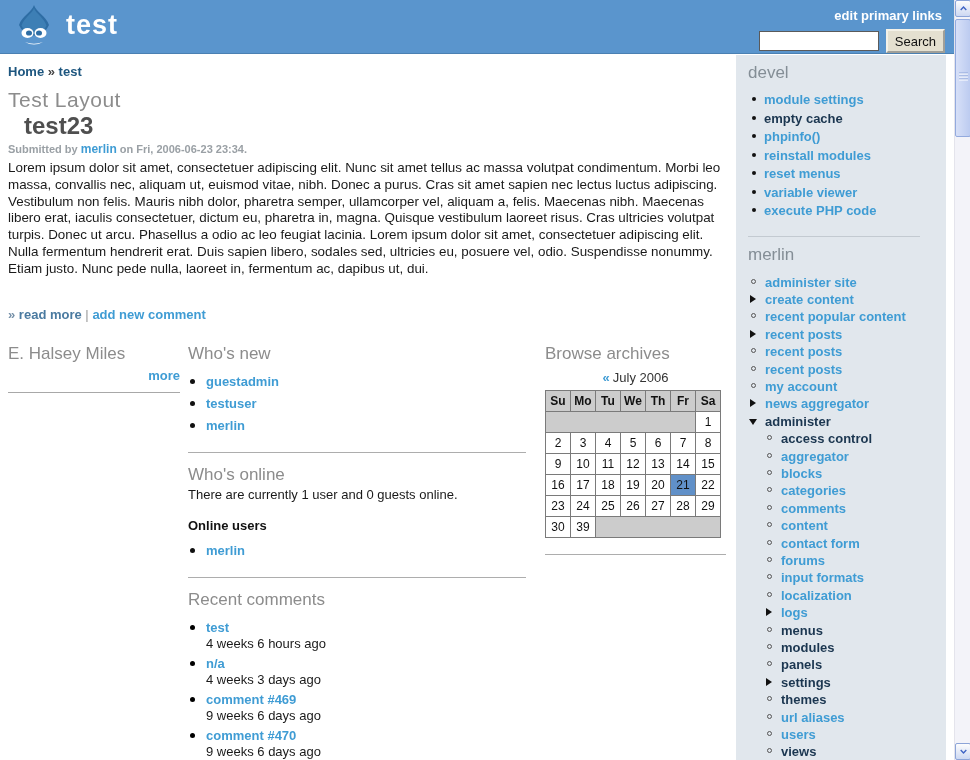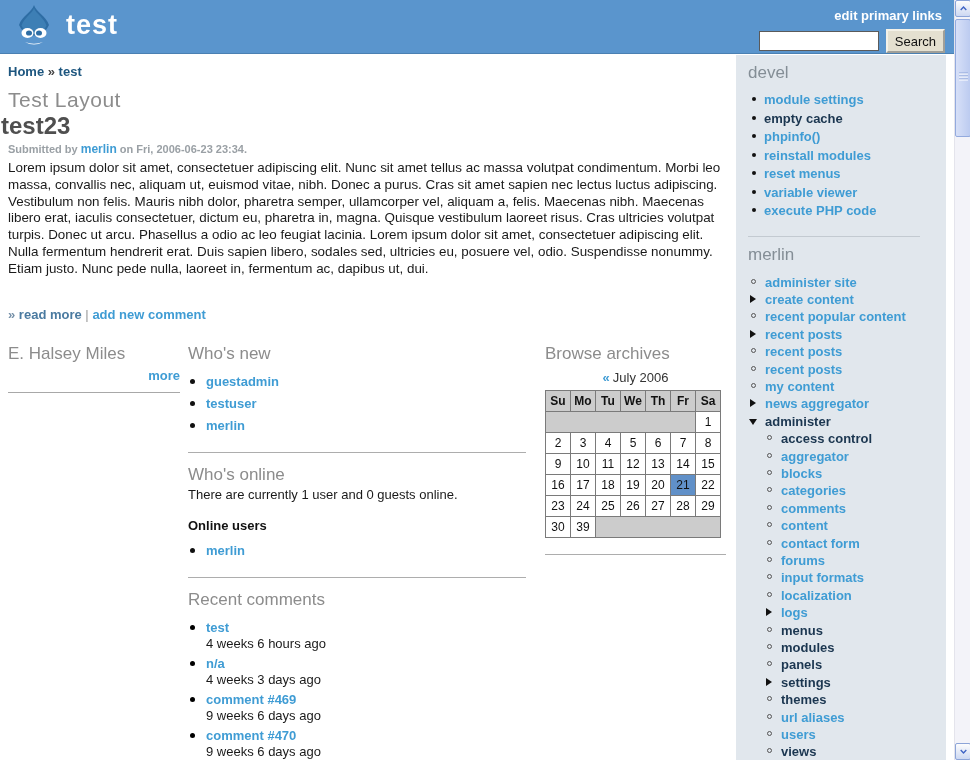--- a/index.html
+++ b/index.html
@@ -43,21 +43,21 @@
                  border-left:6px solid #111; border-top:4px solid transparent; border-bottom:4px solid transparent; }
   .b-expanded { position:absolute; left:1px; top:6px; width:0; height:0;
                 border-top:6px solid #111; border-left:4px solid transparent; border-right:4px solid transparent; }
   a.lnk { color:var(--link,#3f9cd4); font-weight:bold; font-size:13px; text-decoration:none; }
   a.visited { color:var(--visited,#1b3650); }
 
   
   .breadcrumb { position:absolute; left:8px; top:64px; font-size:13px; font-weight:bold; color:#444; }
   .breadcrumb a { color:#1d567f; text-decoration:none; }
   .section-title { position:absolute; left:8px; top:88px; font-size:21px; color:#8c8c8c; font-weight:normal; letter-spacing:0.5px; }
-  .node-title { position:absolute; left:1px; top:112px; font-size:24px; color:#4f4f4f; font-weight:bold; }
+  .node-title { position:absolute; left:24px; top:112px; font-size:24px; color:#4f4f4f; font-weight:bold; }
   .submitted { position:absolute; left:8px; top:142px; font-size:11px; font-weight:bold; color:#9aa0a5; }
   .submitted a { font-size:12px; }
   .node-body { position:absolute; left:8px; top:160px; width:722px; font-size:13.4px; line-height:16.8px; color:#1a1a1a; }
   .node-links { position:absolute; left:8px; top:307px; font-size:13px; font-weight:bold; }
   .node-links .marker { color:#7590a8; }
   .node-links .readmore { color:#4a7aa0; text-decoration:none; }
   .node-links .pipe { color:#999; font-weight:normal; }
 
   
   .panel { position:absolute; top:344px; }
@@ -240,21 +240,21 @@
       </ul>
     <hr class="side-sep">
     <h2 class="block-title">merlin</h2>
     <ul class="menu" id="merlin-menu">
         <li><span class="b-circle"></span><a class="lnk" href="#">administer site</a></li>
         <li><span class="b-collapsed"></span><a class="lnk" href="#">create content</a></li>
         <li><span class="b-circle"></span><a class="lnk" href="#">recent popular content</a></li>
         <li><span class="b-collapsed"></span><a class="lnk" href="#">recent posts</a></li>
         <li><span class="b-circle"></span><a class="lnk" href="#">recent posts</a></li>
         <li><span class="b-circle"></span><a class="lnk" href="#">recent posts</a></li>
-        <li><span class="b-circle"></span><a class="lnk" href="#">my content</a></li>
+        <li><span class="b-circle"></span><a class="lnk" href="#">my account</a></li>
         <li><span class="b-collapsed"></span><a class="lnk" href="#">news aggregator</a></li>
         <li><span class="b-expanded"></span><a class="lnk visited" href="#">administer</a></li>
         <li class="lvl1"><span class="b-circle"></span><a class="lnk visited" href="#">access control</a></li>
         <li class="lvl1"><span class="b-circle"></span><a class="lnk" href="#">aggregator</a></li>
         <li class="lvl1"><span class="b-circle"></span><a class="lnk" href="#">blocks</a></li>
         <li class="lvl1"><span class="b-circle"></span><a class="lnk" href="#">categories</a></li>
         <li class="lvl1"><span class="b-circle"></span><a class="lnk" href="#">comments</a></li>
         <li class="lvl1"><span class="b-circle"></span><a class="lnk" href="#">content</a></li>
         <li class="lvl1"><span class="b-circle"></span><a class="lnk" href="#">contact form</a></li>
         <li class="lvl1"><span class="b-circle"></span><a class="lnk" href="#">forums</a></li>

